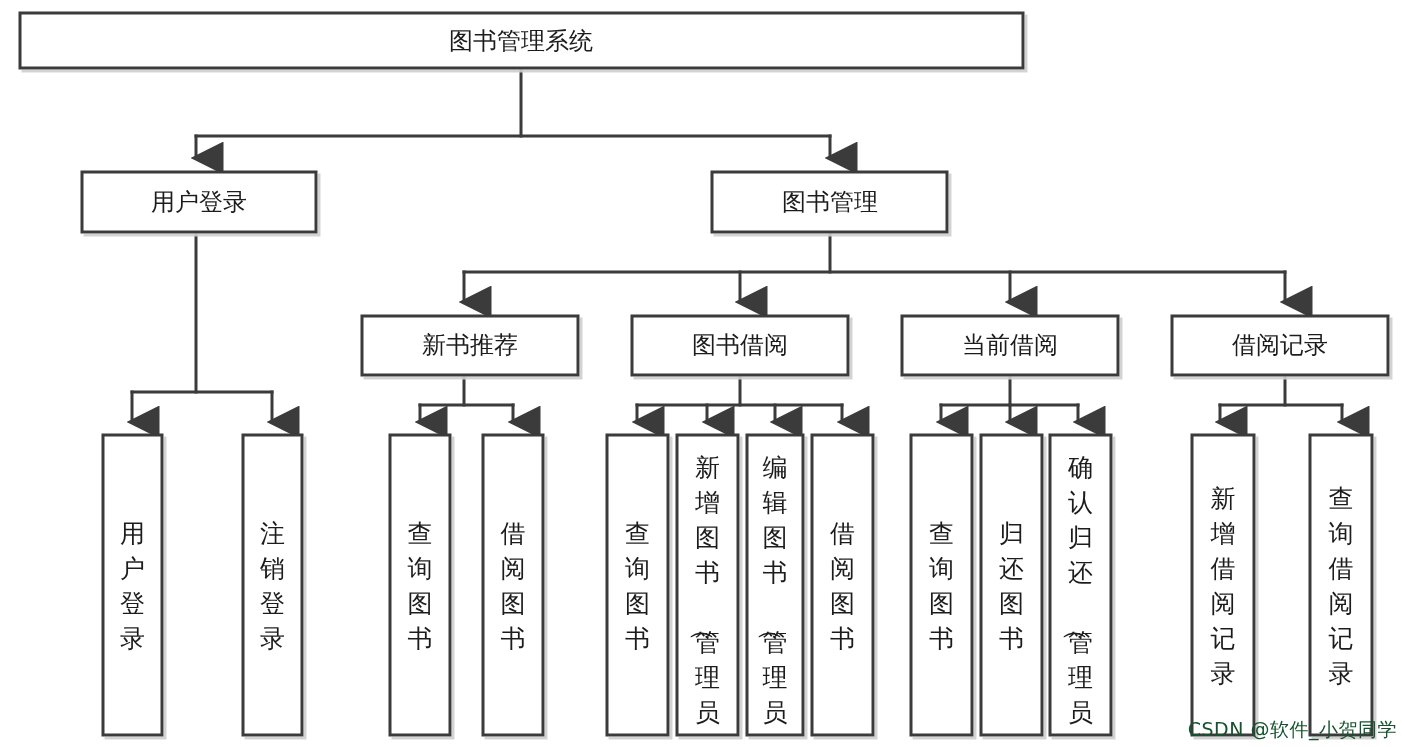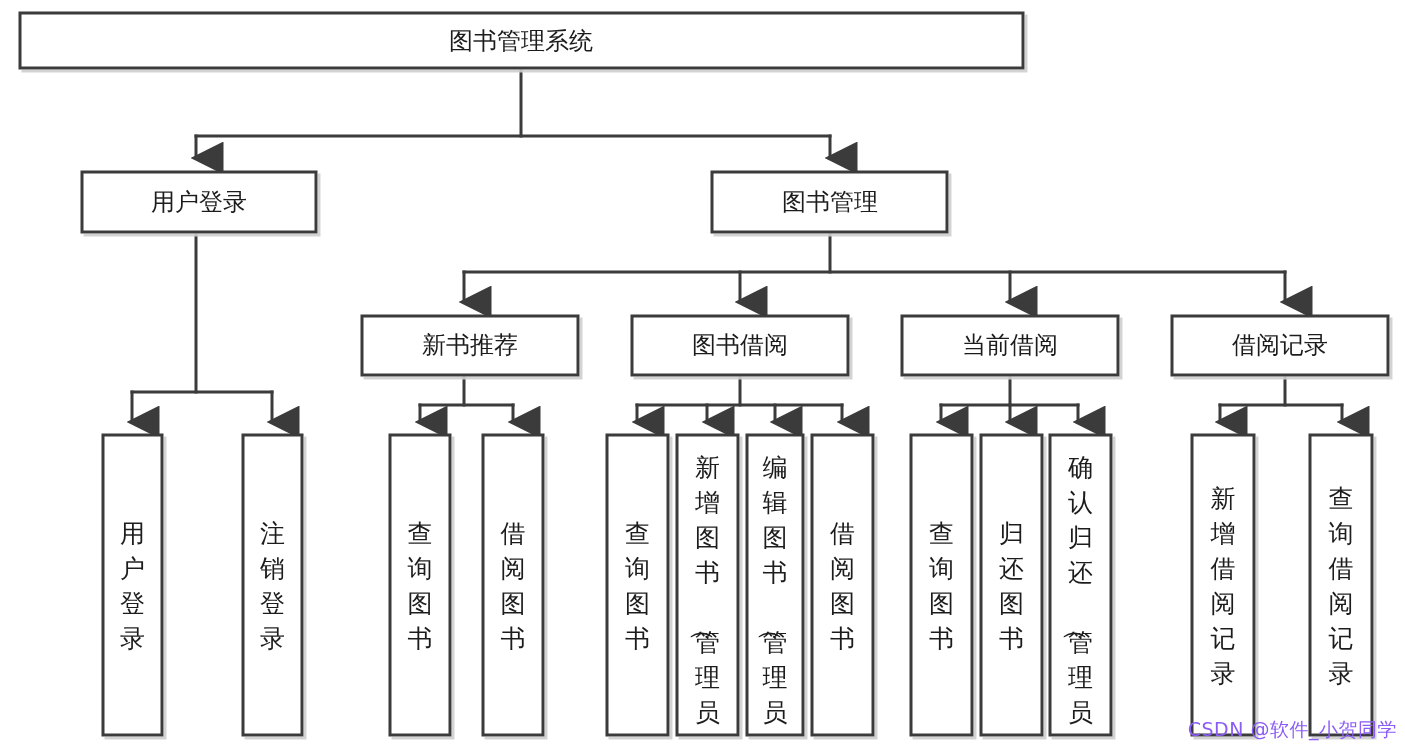--- a/index.html
+++ b/index.html
@@ -21,21 +21,21 @@
   }
   .leaf-label{
     fill:#1c1c1c;
     font-family:"DejaVu Sans","Liberation Sans",sans-serif;
     font-size:25px;
     text-anchor:middle;
   }
   .watermark{
     position:absolute;
     right:8px;bottom:4px;
-    color:#8b5cf6;
+    color:#14532d;
     font-size:19px;
     font-family:"DejaVu Sans","Liberation Sans",sans-serif;
     white-space:nowrap;
     letter-spacing:0.5px;
   }
 </style>
 </head>
 <body>
 
 <svg id="canvas" viewBox="0 0 1405 747">

